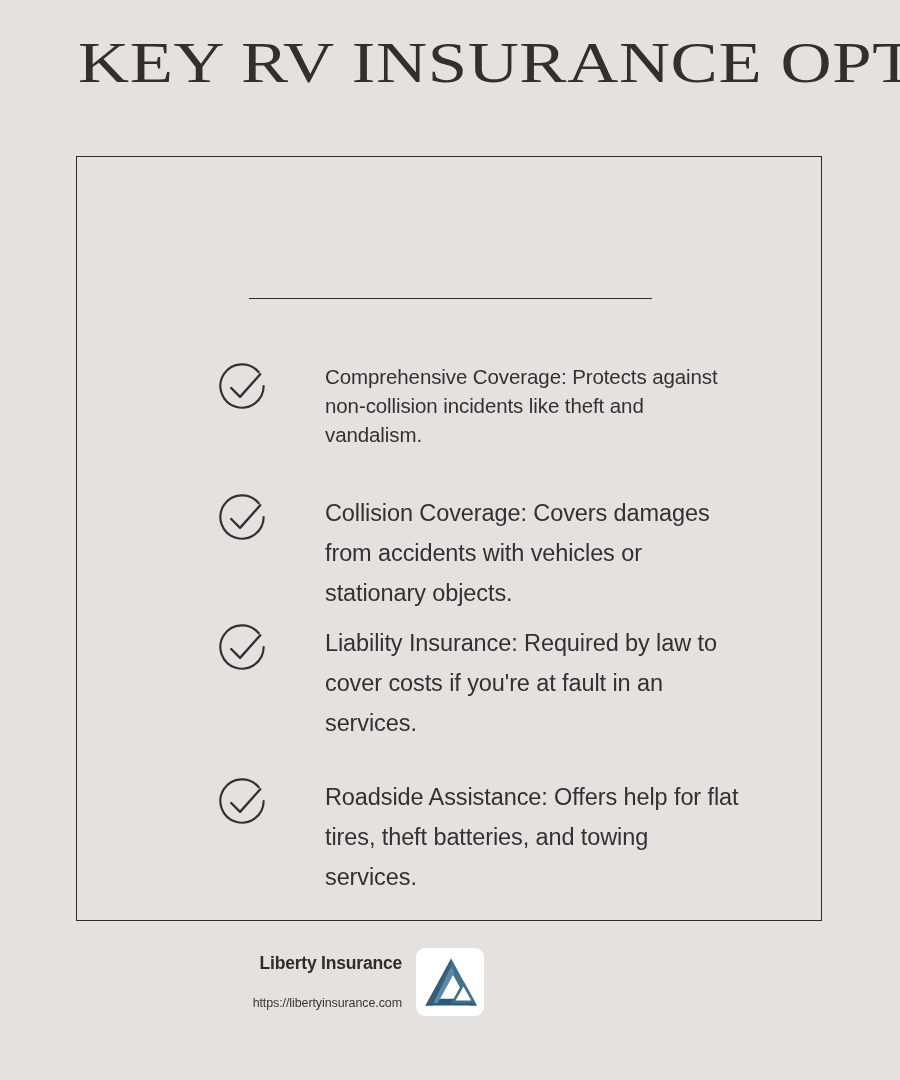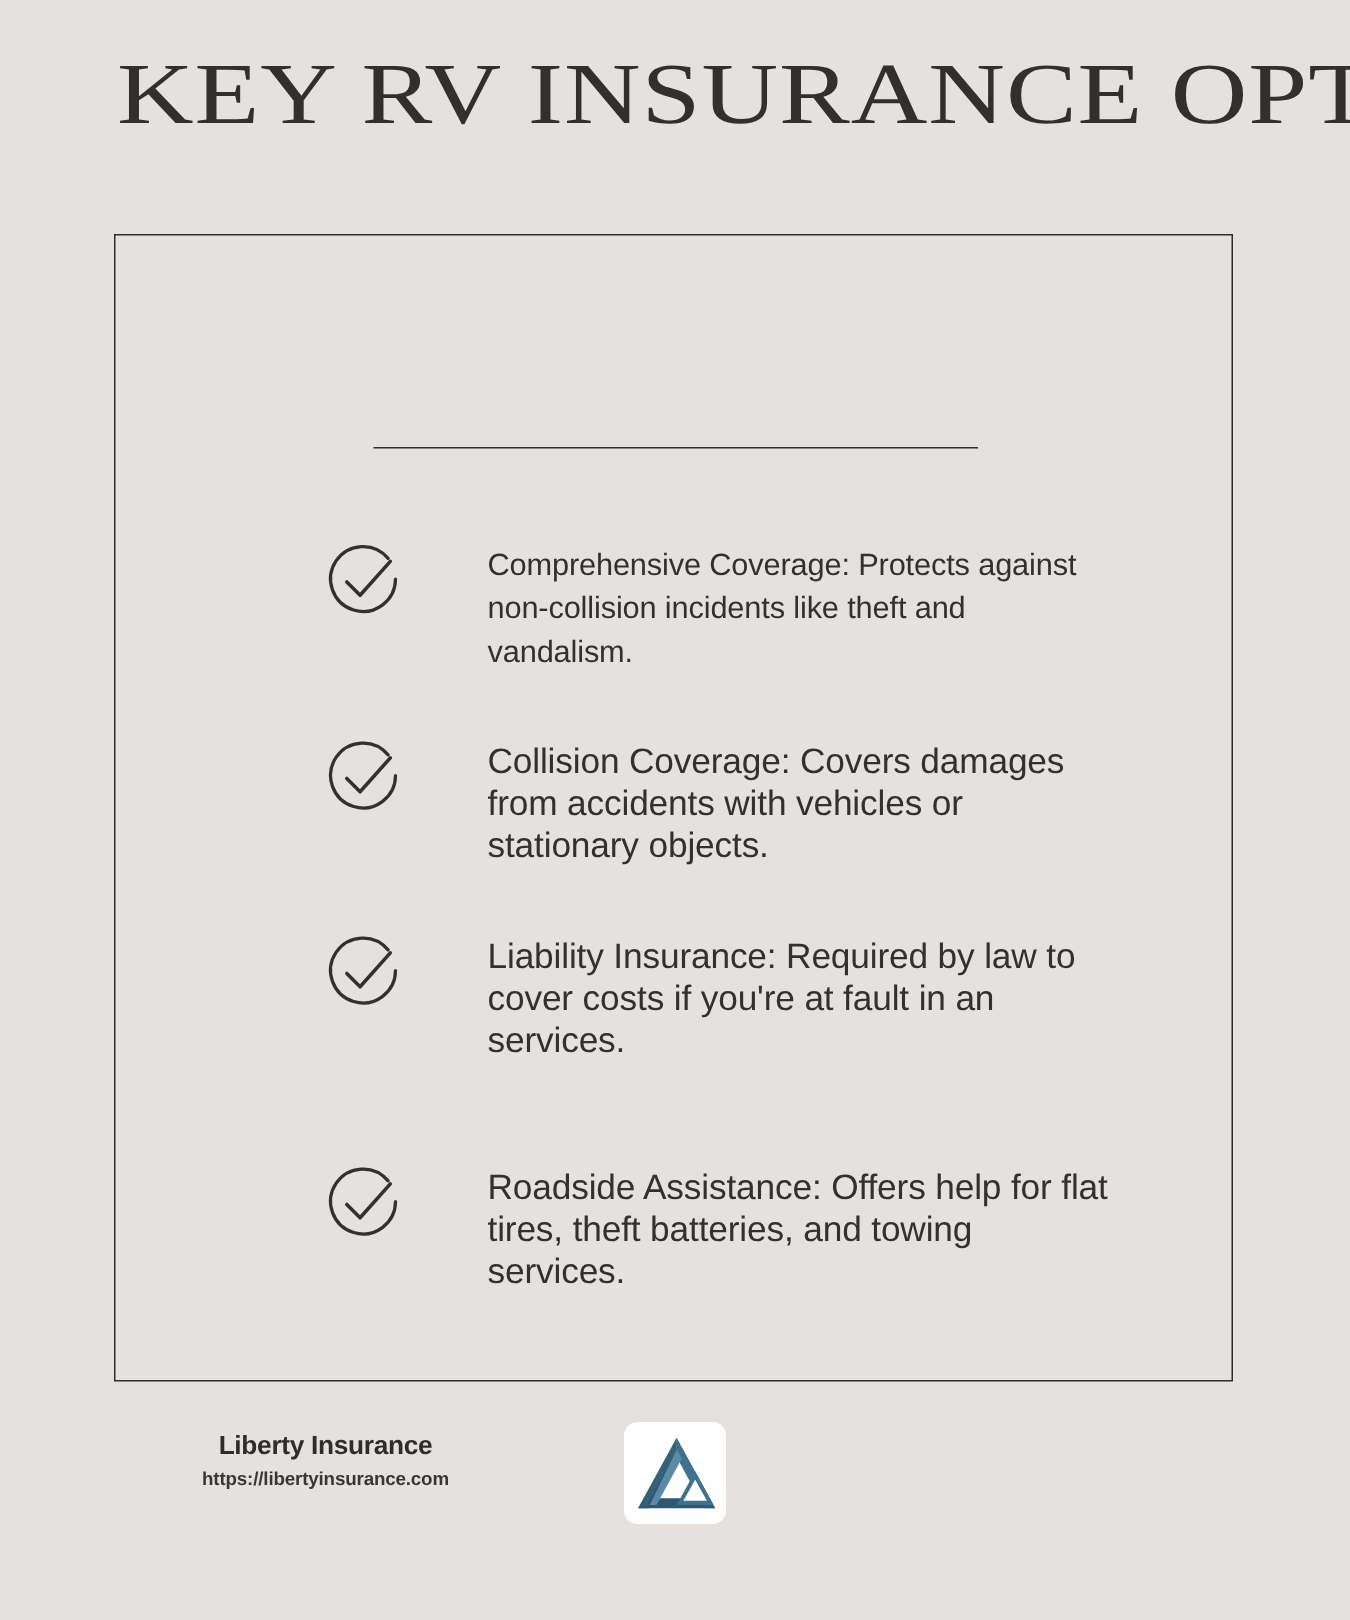--- a/index.html
+++ b/index.html
@@ -98,64 +98,64 @@
     letter-spacing: -0.1px;
   }
 
   .feature-text.small {
     font-size: 20.5px;
     line-height: 29px;
     top: 4px;
   }
   .feature-text.large {
     font-size: 23.5px;
-    line-height: 28px;
+    line-height: 40px;
     top: 4px;
   }
 
   
   .f0 { top: 16px; }
   .f1 { top: 147px; }
   .f2 { top: 277px; }
   .f3 { top: 431px; }
 
   
   .footer {
     position: absolute;
     left: 0;
     top: 952px;
     width: 900px;
     height: 80px;
   }
 
   .brand-block {
     position: absolute;
-    left: 17px;
+    left: 2px;
     top: 0;
     width: 409px;
-    text-align: center;
+    text-align: right;
   }
 
   .brand-name {
     font-size: 17.5px;
     font-weight: 700;
     color: #2f2c2a;
     letter-spacing: -0.2px;
     line-height: 22px;
     padding-right: 9px;
   }
 
   .brand-url {
     font-size: 12.5px;
-    font-weight: 700;
+    font-weight: 400;
     color: #3a3633;
     letter-spacing: -0.1px;
     line-height: 18px;
     padding-right: 9px;
-    margin-top: 3px;
+    margin-top: 20px;
   }
 
   .brand-logo {
     position: absolute;
     left: 416px;
     top: -4px;
     width: 68px;
     height: 68px;
     background: #ffffff;
     border-radius: 9px;

